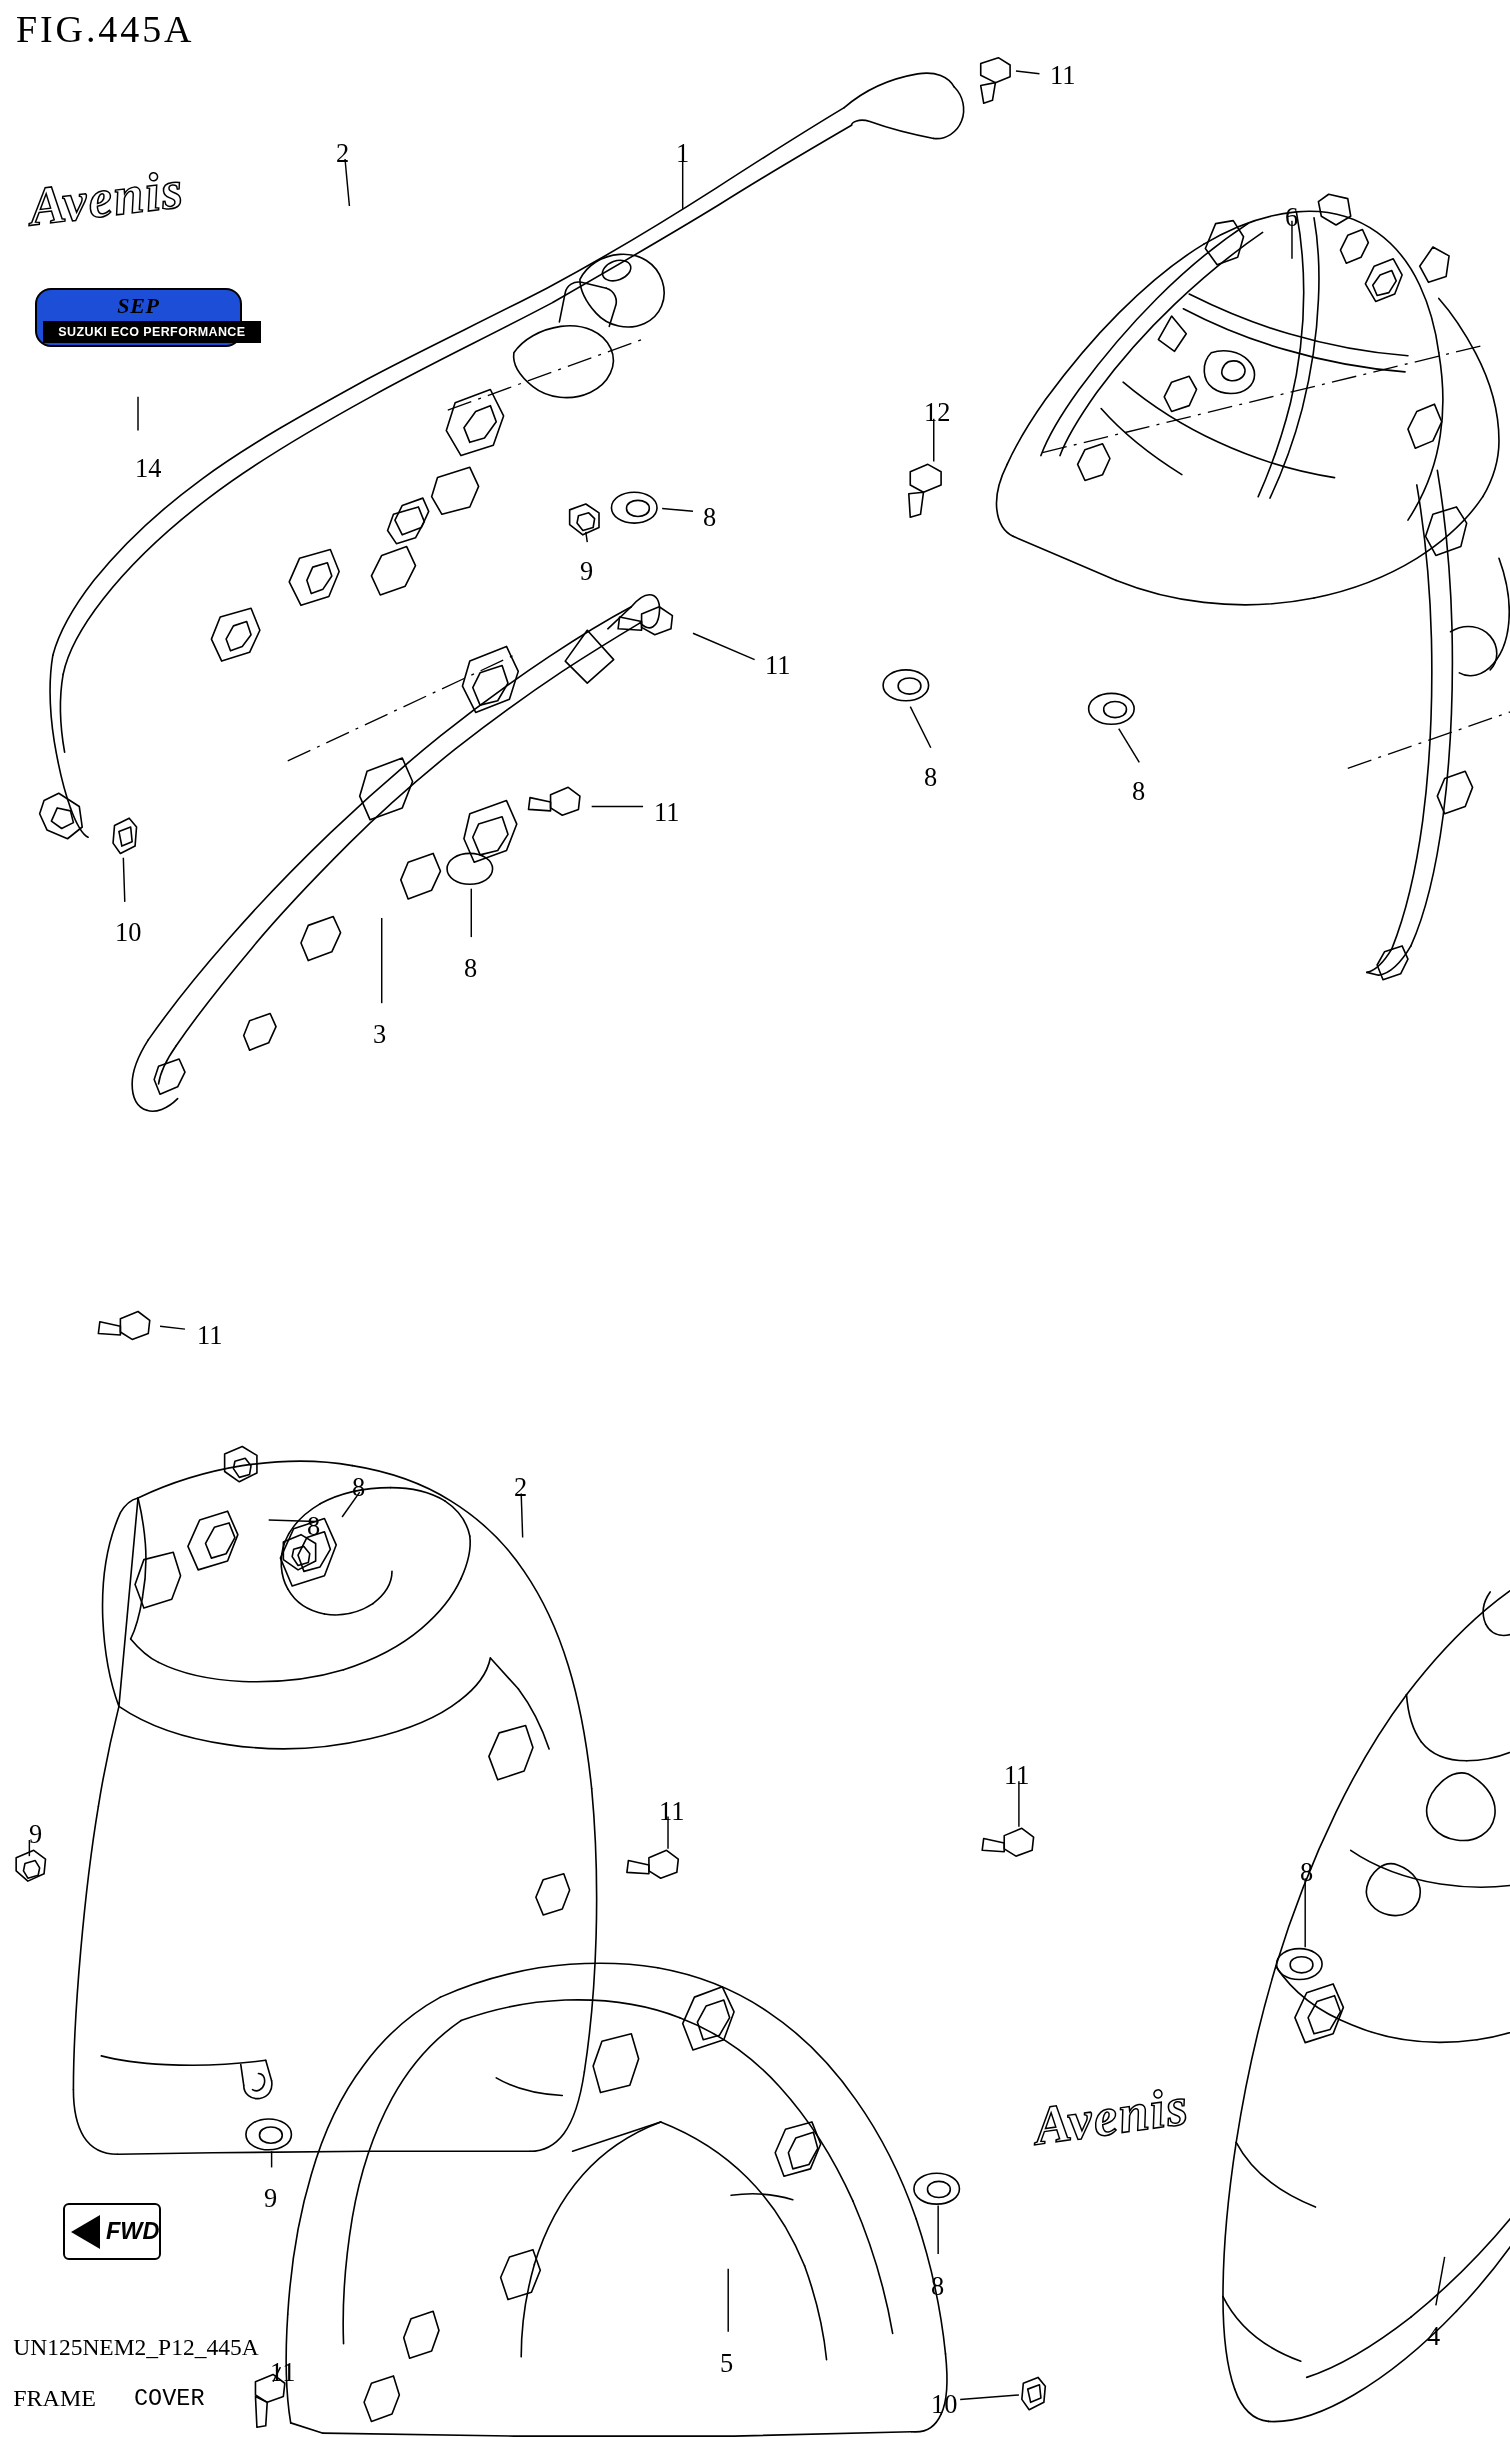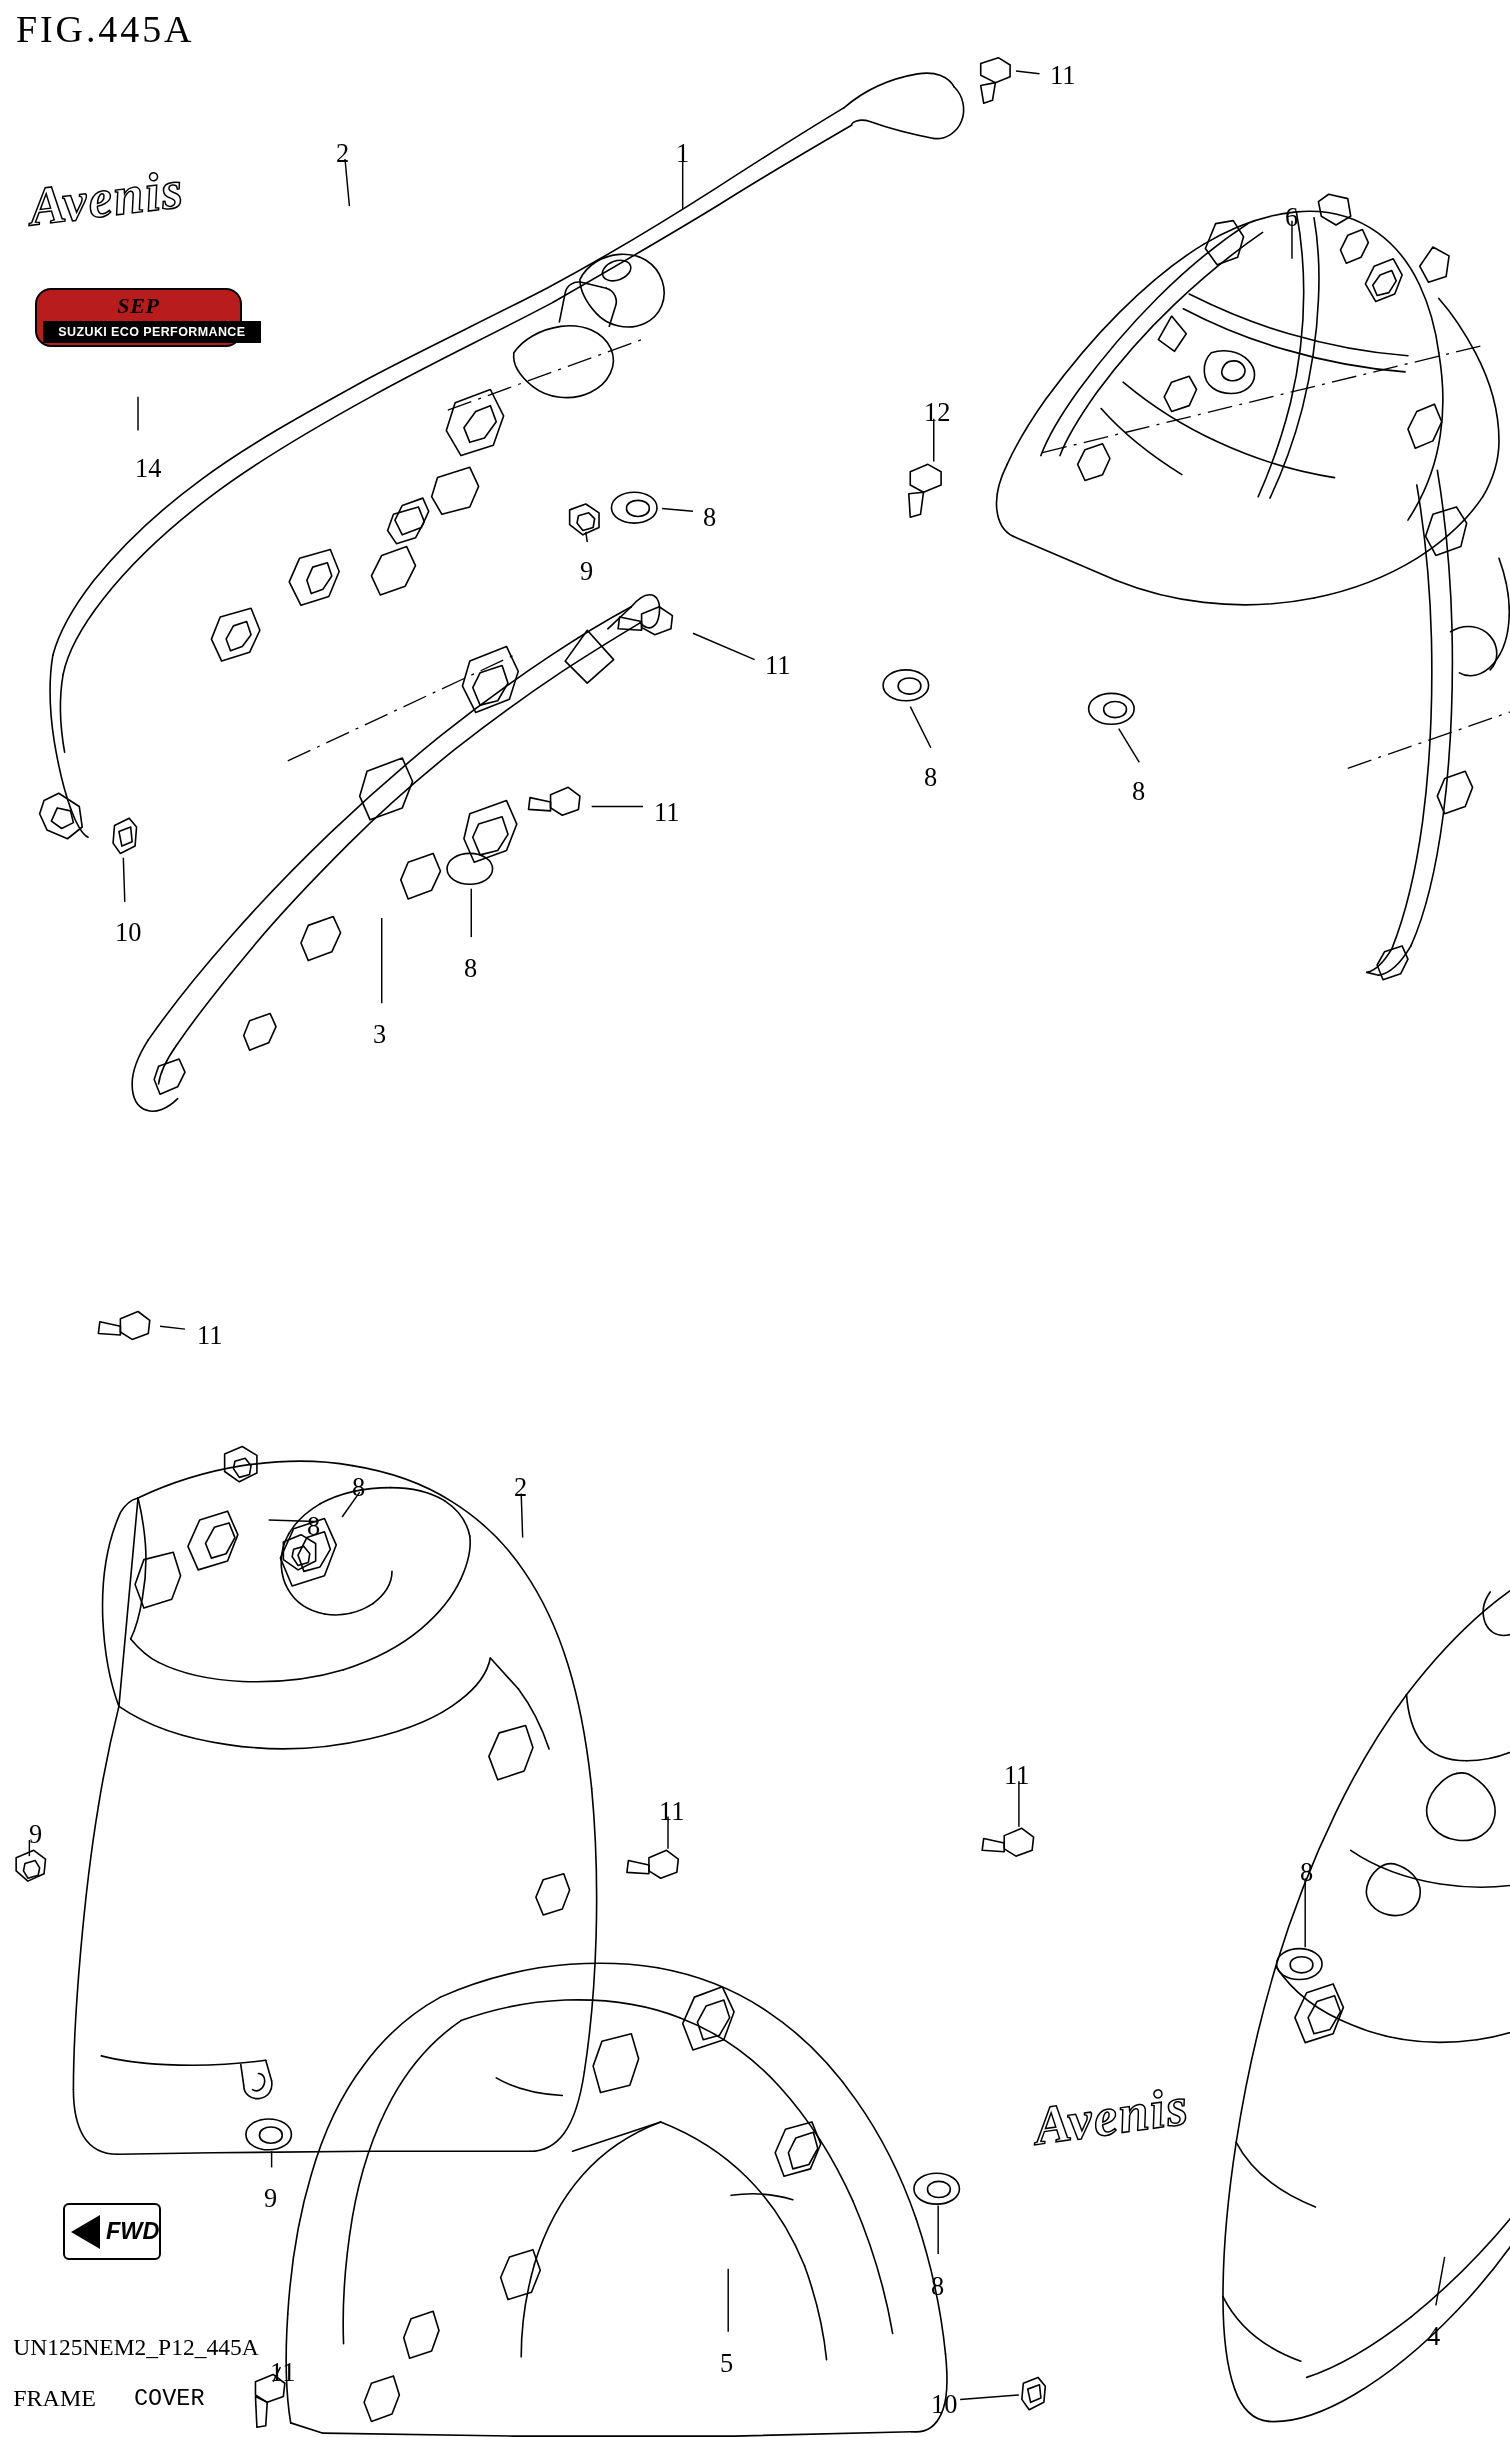--- a/index.html
+++ b/index.html
@@ -96,21 +96,21 @@
     letter-spacing: 1.5px;
   }
   .sep-badge {
     position: absolute;
     left: 35px;
     top: 288px;
     width: 207px;
     height: 59px;
     border: 2.2px solid #000;
     border-radius: 16px;
-    background: #b91c1c;
+    background: #1d4ed8;
     box-sizing: border-box;
   }
   .sep-badge .sep-top {
     position: absolute;
     left: 0;
     top: 2.9px;
     width: 100%;
     text-align: center;
     font-family: "Liberation Serif", serif;
     font-style: italic;

